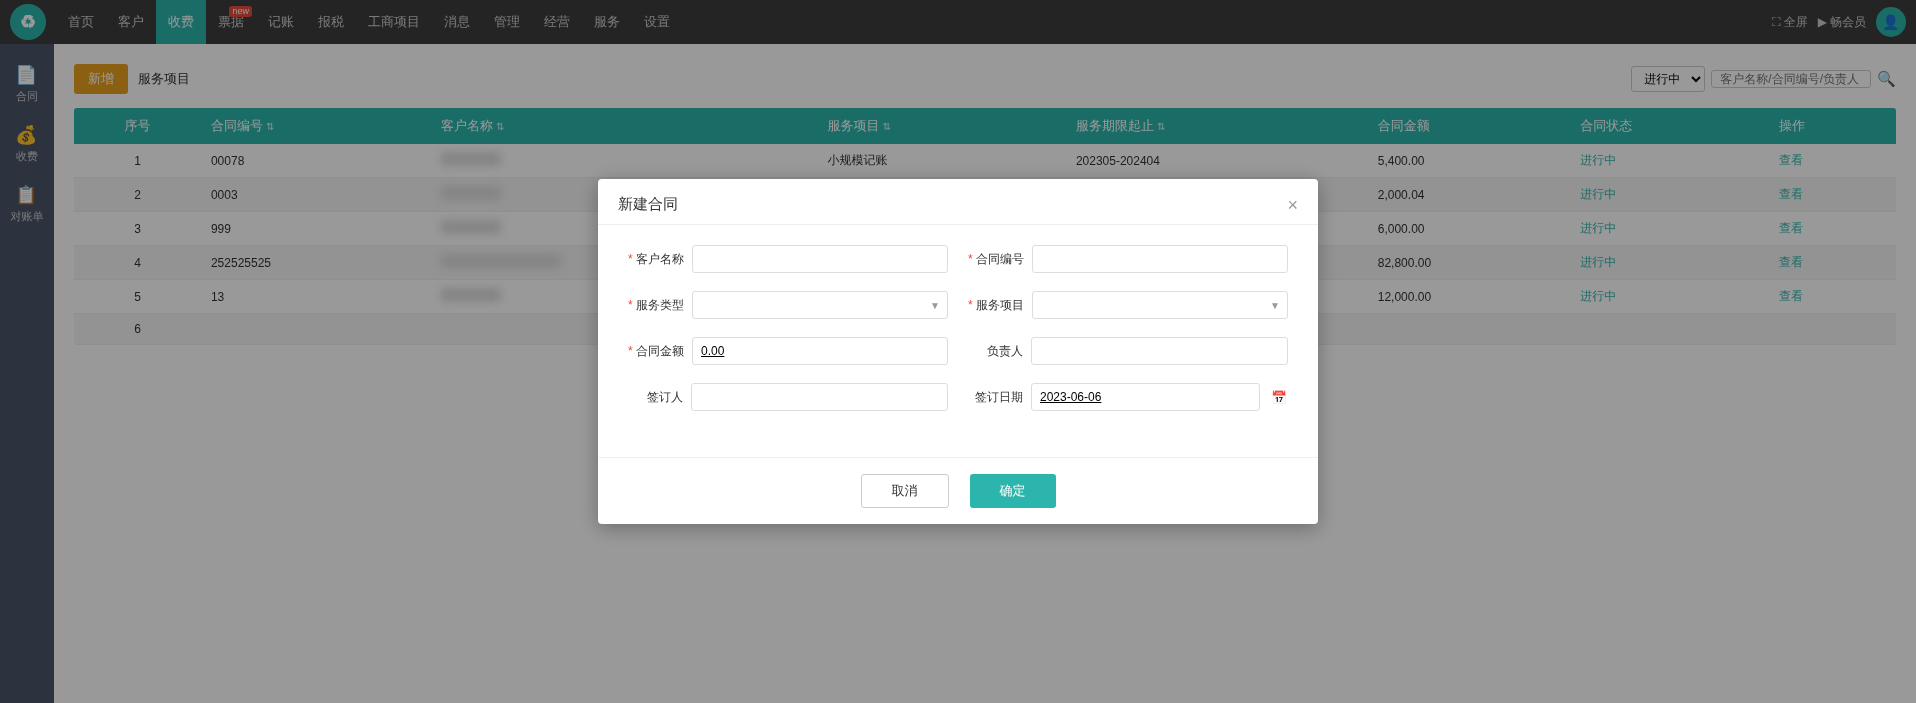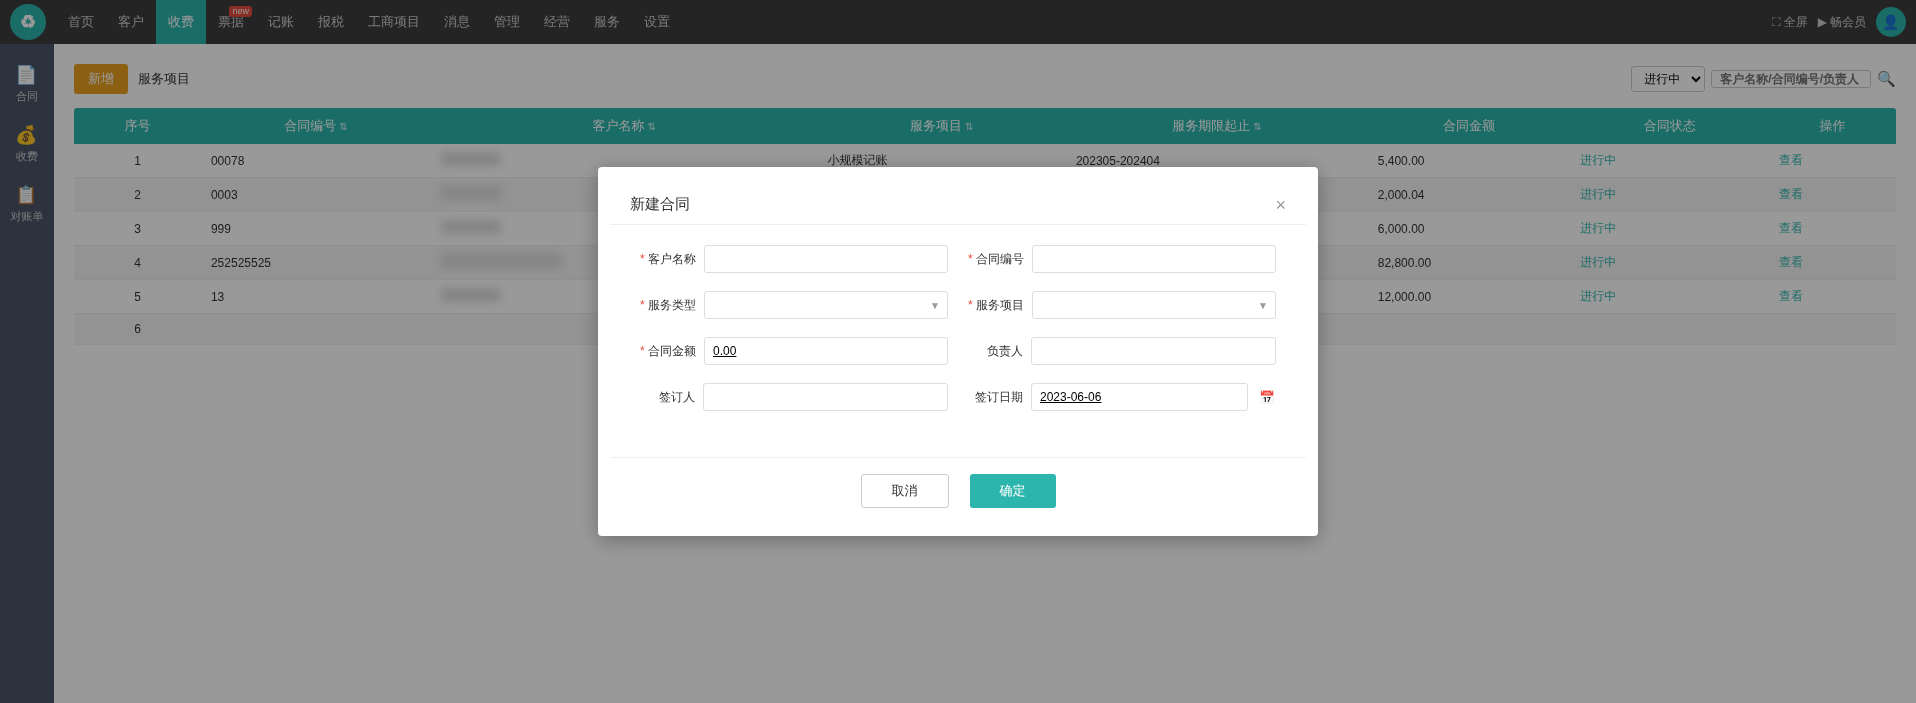--- a/index.html
+++ b/index.html
@@ -139,41 +139,40 @@
       font-size: 12px;
       background: white;
       cursor: pointer;
     }
     .search-input {
       border: 1px solid #ccc;
       border-radius: 3px;
       padding: 1px 8px;
       font-size: 12px;
       width: 160px;
-      font-weight: bold;
     }
     .search-btn {
       background: none; border: none; cursor: pointer; color: #666; font-size: 15px;
     }
 
     
     .data-table {
       width: 100%;
       border-collapse: collapse;
       background: white;
       border-radius: 3px;
       overflow: hidden;
     }
     .data-table thead tr {
       background: #2cb5ac;
       color: white;
     }
     .data-table thead th {
       padding: 9px 10px;
-      text-align: center;
+      text-align: left;
       font-weight: normal;
       font-size: 13px;
       white-space: nowrap;
     }
     .data-table thead th.center { text-align: center; }
     .data-table tbody tr:nth-child(even) { background: #f5f5f5; }
     .data-table tbody td {
       padding: 8px 10px;
       border-bottom: 1px solid #eee;
       font-size: 12px;
@@ -207,21 +206,21 @@
       background: rgba(0,0,0,0.4);
       display: flex;
       align-items: center;
       justify-content: center;
       z-index: 1000;
     }
     .modal {
       background: white;
       border-radius: 4px;
       width: 720px;
-      padding: 12px;
+      padding: 0;
       box-shadow: 0 4px 20px rgba(0,0,0,0.3);
       position: relative;
     }
     .modal-header {
       padding: 16px 20px 10px;
       border-bottom: 1px solid #eee;
       display: flex;
       align-items: center;
       justify-content: space-between;
     }

